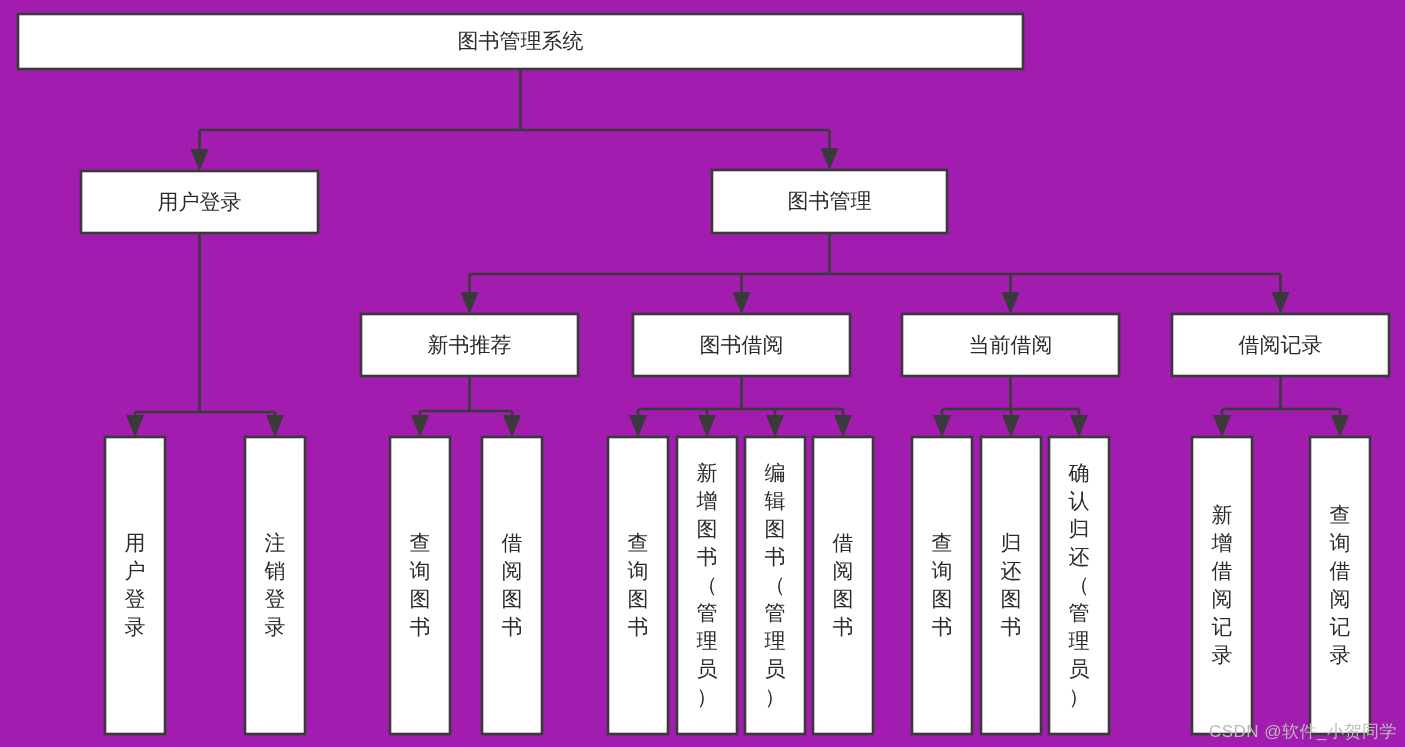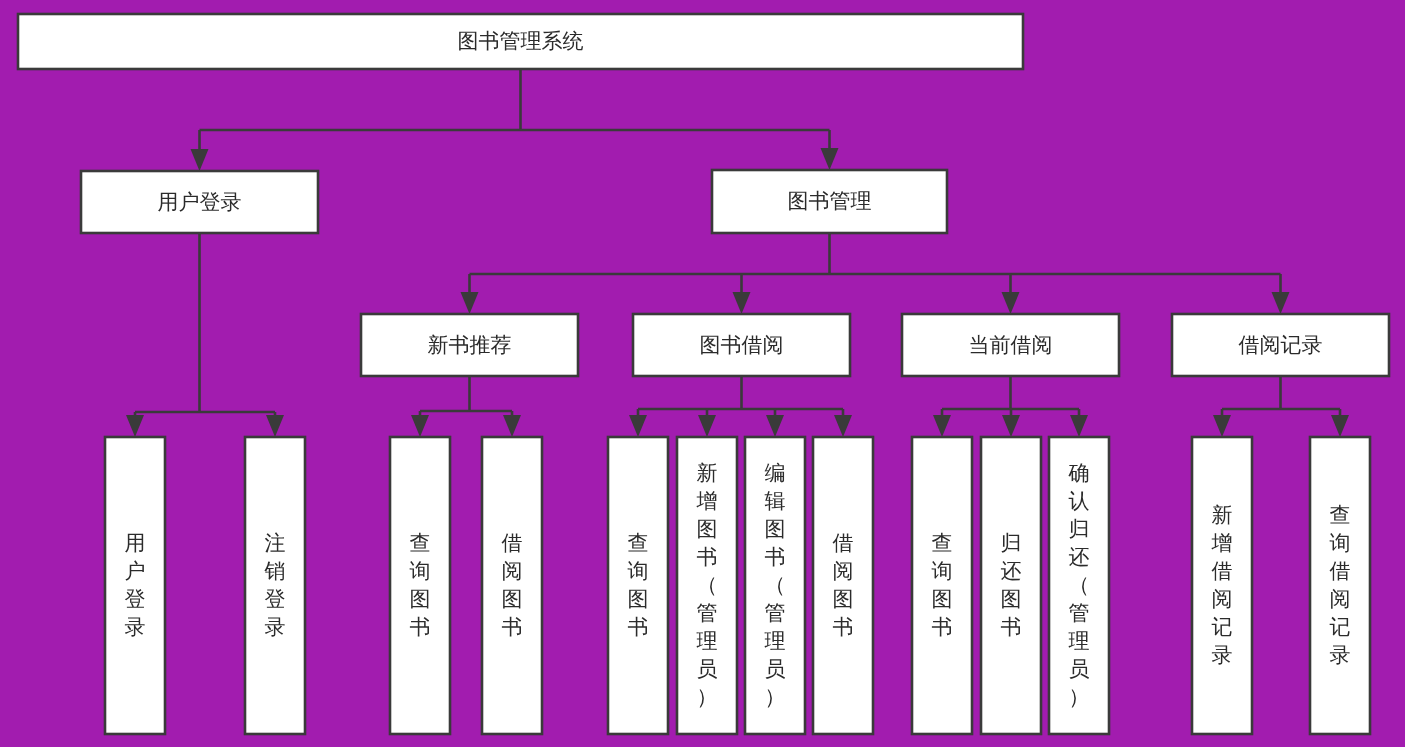--- a/index.html
+++ b/index.html
@@ -207,14 +207,15 @@
           <rect x="1192" y="437" width="60" height="297" class="node-box"></rect>
           <text x="1222" class="node-label-v"><tspan x="1222" y="515.5">新</tspan><tspan x="1222" y="543.5">增</tspan><tspan x="1222" y="571.5">借</tspan><tspan x="1222" y="599.5">阅</tspan><tspan x="1222" y="627.5">记</tspan><tspan x="1222" y="655.5">录</tspan></text>
         </g>
         <g>
           <rect x="1310" y="437" width="60" height="297" class="node-box"></rect>
           <text x="1340" class="node-label-v"><tspan x="1340" y="515.5">查</tspan><tspan x="1340" y="543.5">询</tspan><tspan x="1340" y="571.5">借</tspan><tspan x="1340" y="599.5">阅</tspan><tspan x="1340" y="627.5">记</tspan><tspan x="1340" y="655.5">录</tspan></text>
         </g>
       </g>
   </svg>
 
+  <div class="watermark-text">CSDN @软件_小贺同学</div>
 
 </div>
 
 </body></html>

